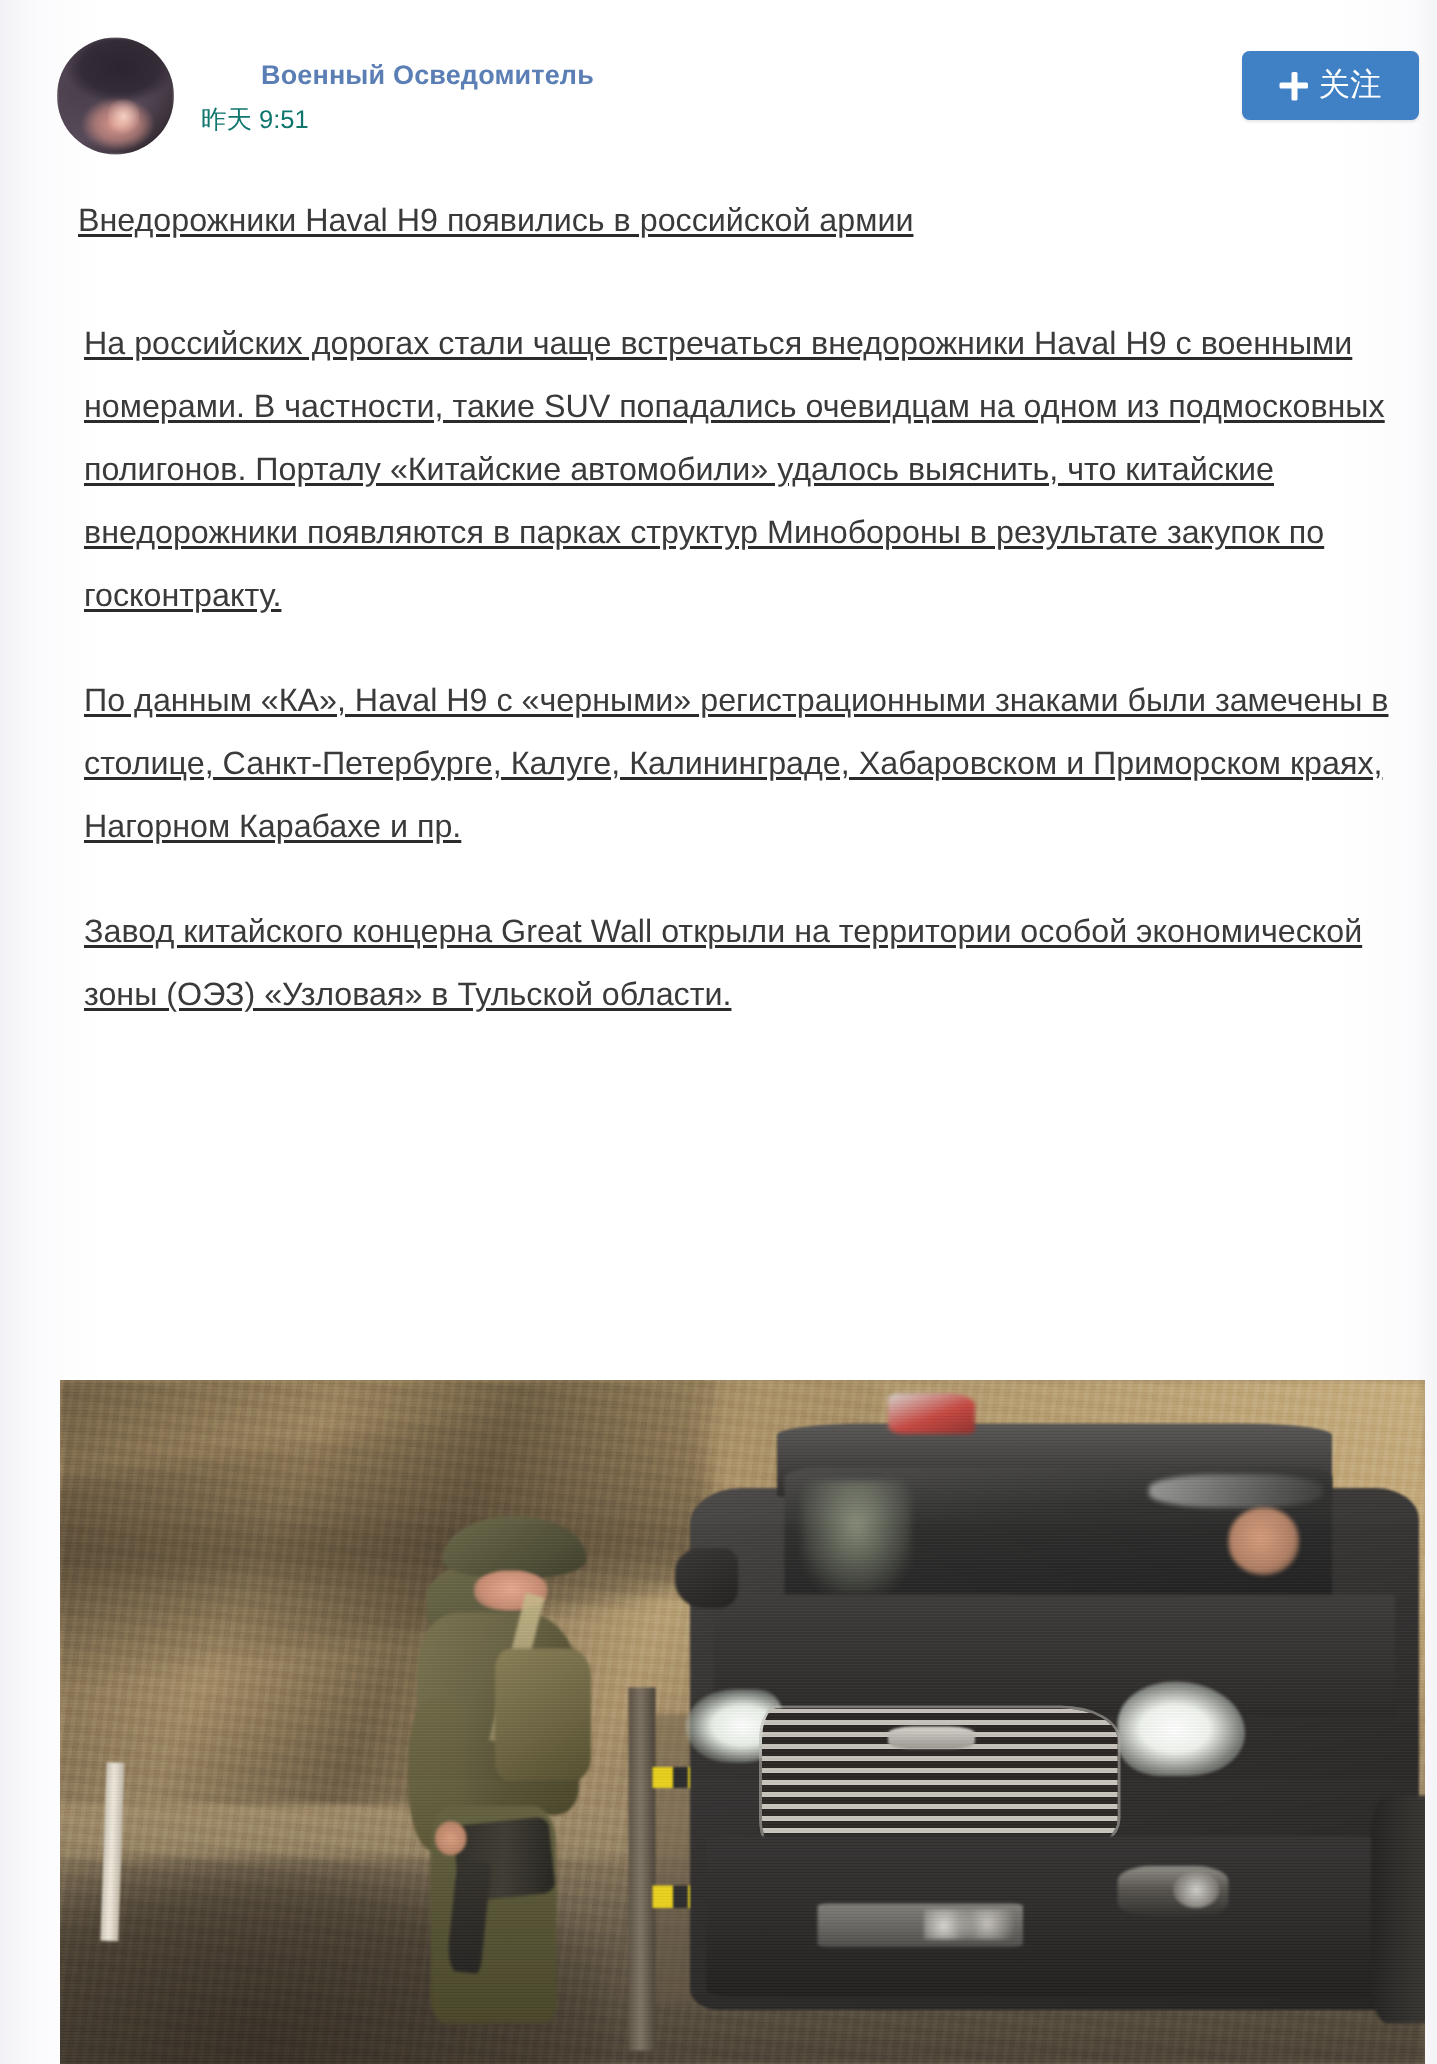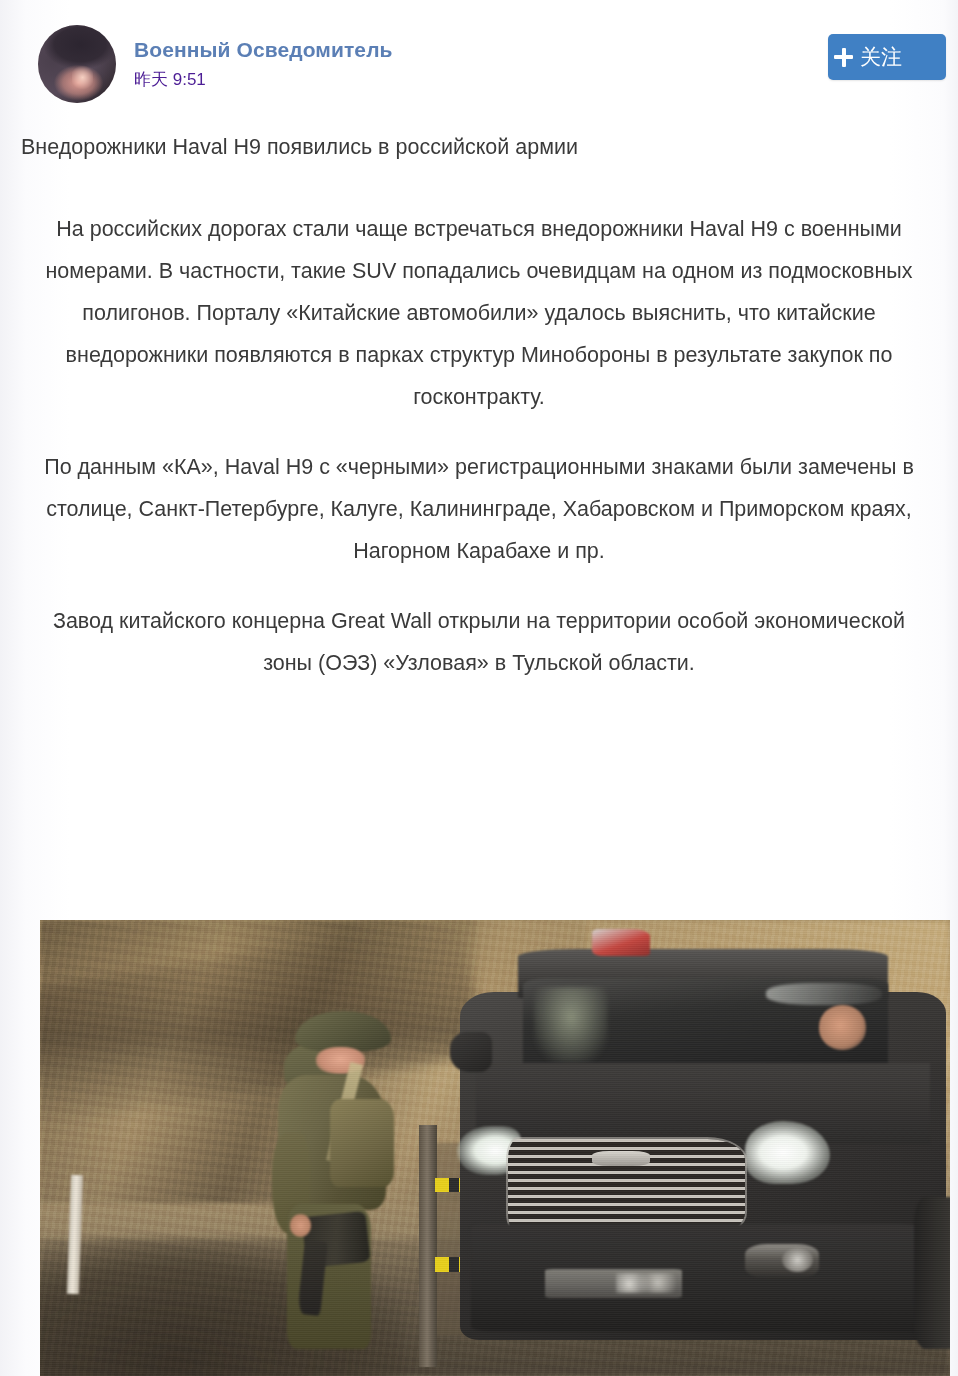--- a/index.html
+++ b/index.html
@@ -57,46 +57,48 @@
     width: 26%; height: 30%;
     background: radial-gradient(circle, rgba(255,220,205,0.85) 0%, rgba(255,210,195,0.25) 55%, rgba(255,200,190,0) 78%);
   }
 
   .author-block {
     position: absolute;
     left: 134px;
     top: 38px;
   }
   .author-name {
-    font-size: 21px;
+    font-size: 18px;
     font-weight: bold;
     color: #5b7fb5;
     letter-spacing: 0.1px;
     line-height: 24px;
     white-space: nowrap;
+    margin-left: 40px;
   }
   .post-time {
     margin-top: 8px;
     font-size: 17px;
-    color: #4c1d95;
+    color: #0f766e;
     line-height: 20px;
     white-space: nowrap;
   }
 
   .follow-button {
     position: absolute;
     right: 12px;
     top: 34px;
     width: 118px;
     height: 46px;
     background: #4080c4;
     border-radius: 5px;
     border: none;
     display: flex;
     align-items: center;
+    justify-content: center;
     gap: 7px;
     cursor: pointer;
     box-shadow: 0 1px 2px rgba(0,0,0,0.10);
   }
   .plus-icon {
     position: relative;
     width: 19px;
     height: 19px;
     flex: 0 0 auto;
   }
@@ -113,37 +115,37 @@
     color: #ffffff;
     font-size: 21px;
     font-weight: normal;
     line-height: 22px;
     white-space: nowrap;
   }
 
   
   .article {
     position: absolute;
-    left: 21px;
+    left: 52px;
     top: 132px;
     width: 900px;
+    text-decoration: underline;
   }
   .article-title {
     font-size: 21.5px;
     line-height: 30px;
     color: #3a3a3a;
     margin: 0 0 46px 0;
     font-weight: normal;
   }
   .para {
     font-size: 21.5px;
     line-height: 42px;
     color: #3a3a3a;
-    margin: 0 0 28px 16px;
-    text-align: center;
+    margin: 0 0 28px 4px;
   }
   .para:last-child { margin-bottom: 0; }
 
   
   .photo {
     position: absolute;
     left: 40px;
     top: 920px;
     width: 910px;
     height: 456px;

